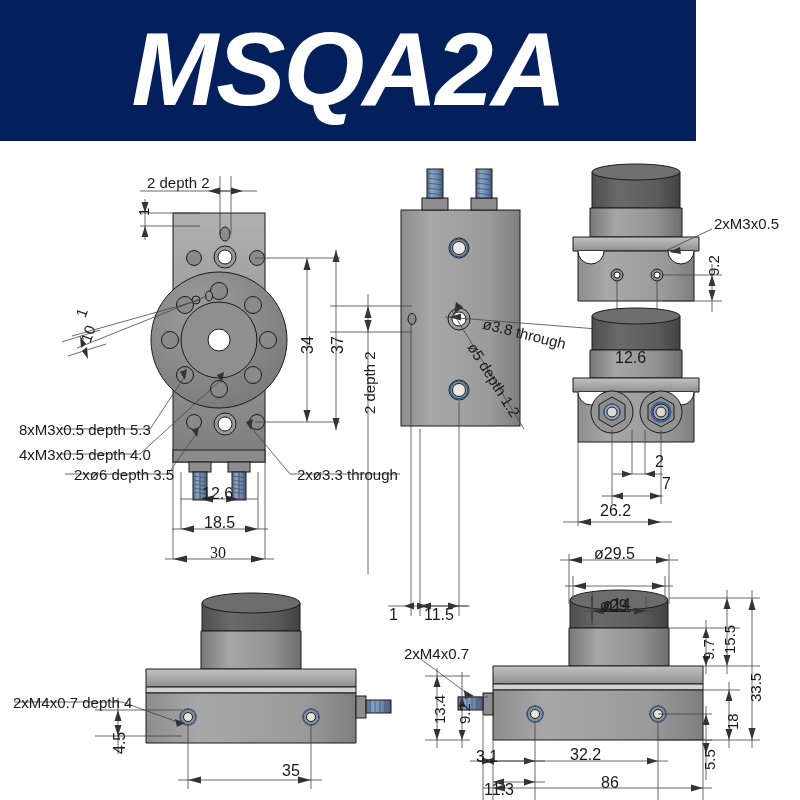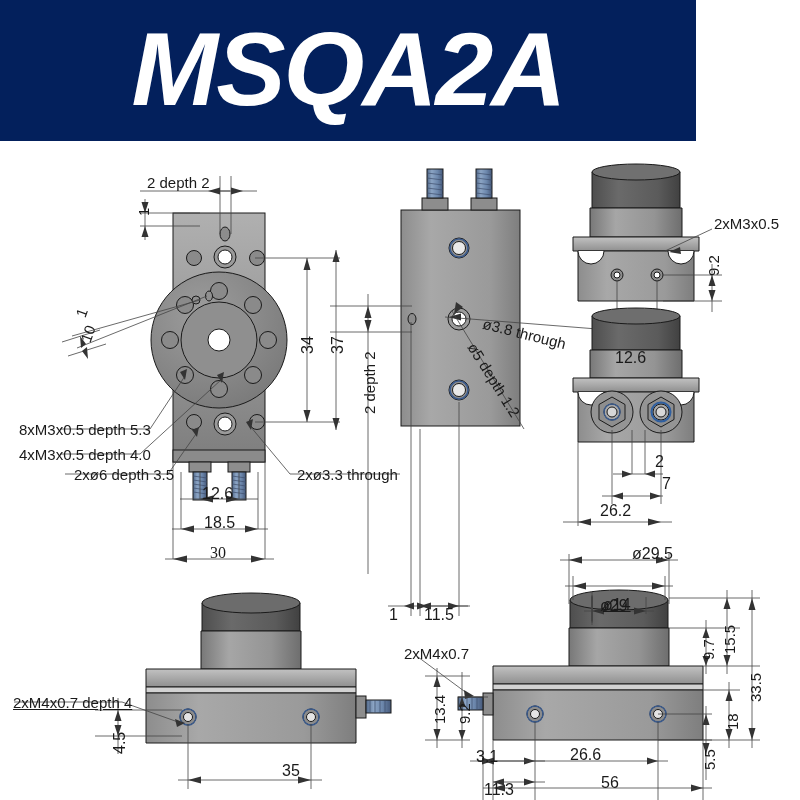--- a/index.html
+++ b/index.html
@@ -744,34 +744,34 @@
     <div class="lbl dimbig" style="left:424px;top:453px;">11.5</div>
 
     <div class="lbl dim" style="left:714px;top:62px;text-align:right;">2xM3x0.5</div>
     <div class="lbl dim rot90" style="left:706px;top:122px;">9.2</div>
     <div class="lbl dimbig" style="left:615px;top:196px;">12.6</div>
 
     <div class="lbl dimbig" style="left:655px;top:300px;">2</div>
     <div class="lbl dimbig" style="left:662px;top:322px;">7</div>
     <div class="lbl dimbig" style="left:600px;top:349px;">26.2</div>
 
-    <div class="lbl" style="left:13px;top:541px;text-decoration:underline;">2xM4x0.7 depth 4</div>
+    <div class="lbl" style="left:13px;top:541px;">2xM4x0.7 depth 4</div>
     <div class="lbl dimbig rot90" style="left:112px;top:600px;">4.5</div>
     <div class="lbl dimbig" style="left:240px;top:609px;margin-left:42px;">35</div>
 
-    <div class="lbl dimbig" style="left:594px;top:392px;margin-left:38px;">ø29.5</div>
+    <div class="lbl dimbig" style="left:594px;top:392px;">ø29.5</div>
     <div class="lbl dimbig" style="left:600px;top:418px;margin-top:26px;">ø29</div>
     <div class="lbl dimbig" style="left:603px;top:443px;text-decoration:underline;">ø14</div>
     <div class="lbl dim rot90" style="left:722px;top:500px;">15.5</div>
     <div class="lbl dim rot90" style="left:701px;top:506px;">9.7</div>
     <div class="lbl dim rot90" style="left:748px;top:548px;">33.5</div>
     <div class="lbl dim rot90" style="left:725px;top:576px;">18</div>
     <div class="lbl dim rot90" style="left:702px;top:616px;">5.5</div>
     <div class="lbl" style="left:404px;top:492px;">2xM4x0.7</div>
     <div class="lbl dim rot90" style="left:432px;top:570px;">13.4</div>
     <div class="lbl dim rot90" style="left:457px;top:570px;">9.2</div>
     <div class="lbl dimbig" style="left:476px;top:595px;">3.1</div>
     <div class="lbl dimbig" style="left:484px;top:620px;margin-top:8px;">11.3</div>
-    <div class="lbl dimbig" style="left:570px;top:593px;">26.6</div>
-    <div class="lbl dimbig" style="left:601px;top:621px;">56</div>
+    <div class="lbl dimbig" style="left:570px;top:593px;">32.2</div>
+    <div class="lbl dimbig" style="left:601px;top:621px;">86</div>
 
   </div>
 </div>
 
 </body></html>

